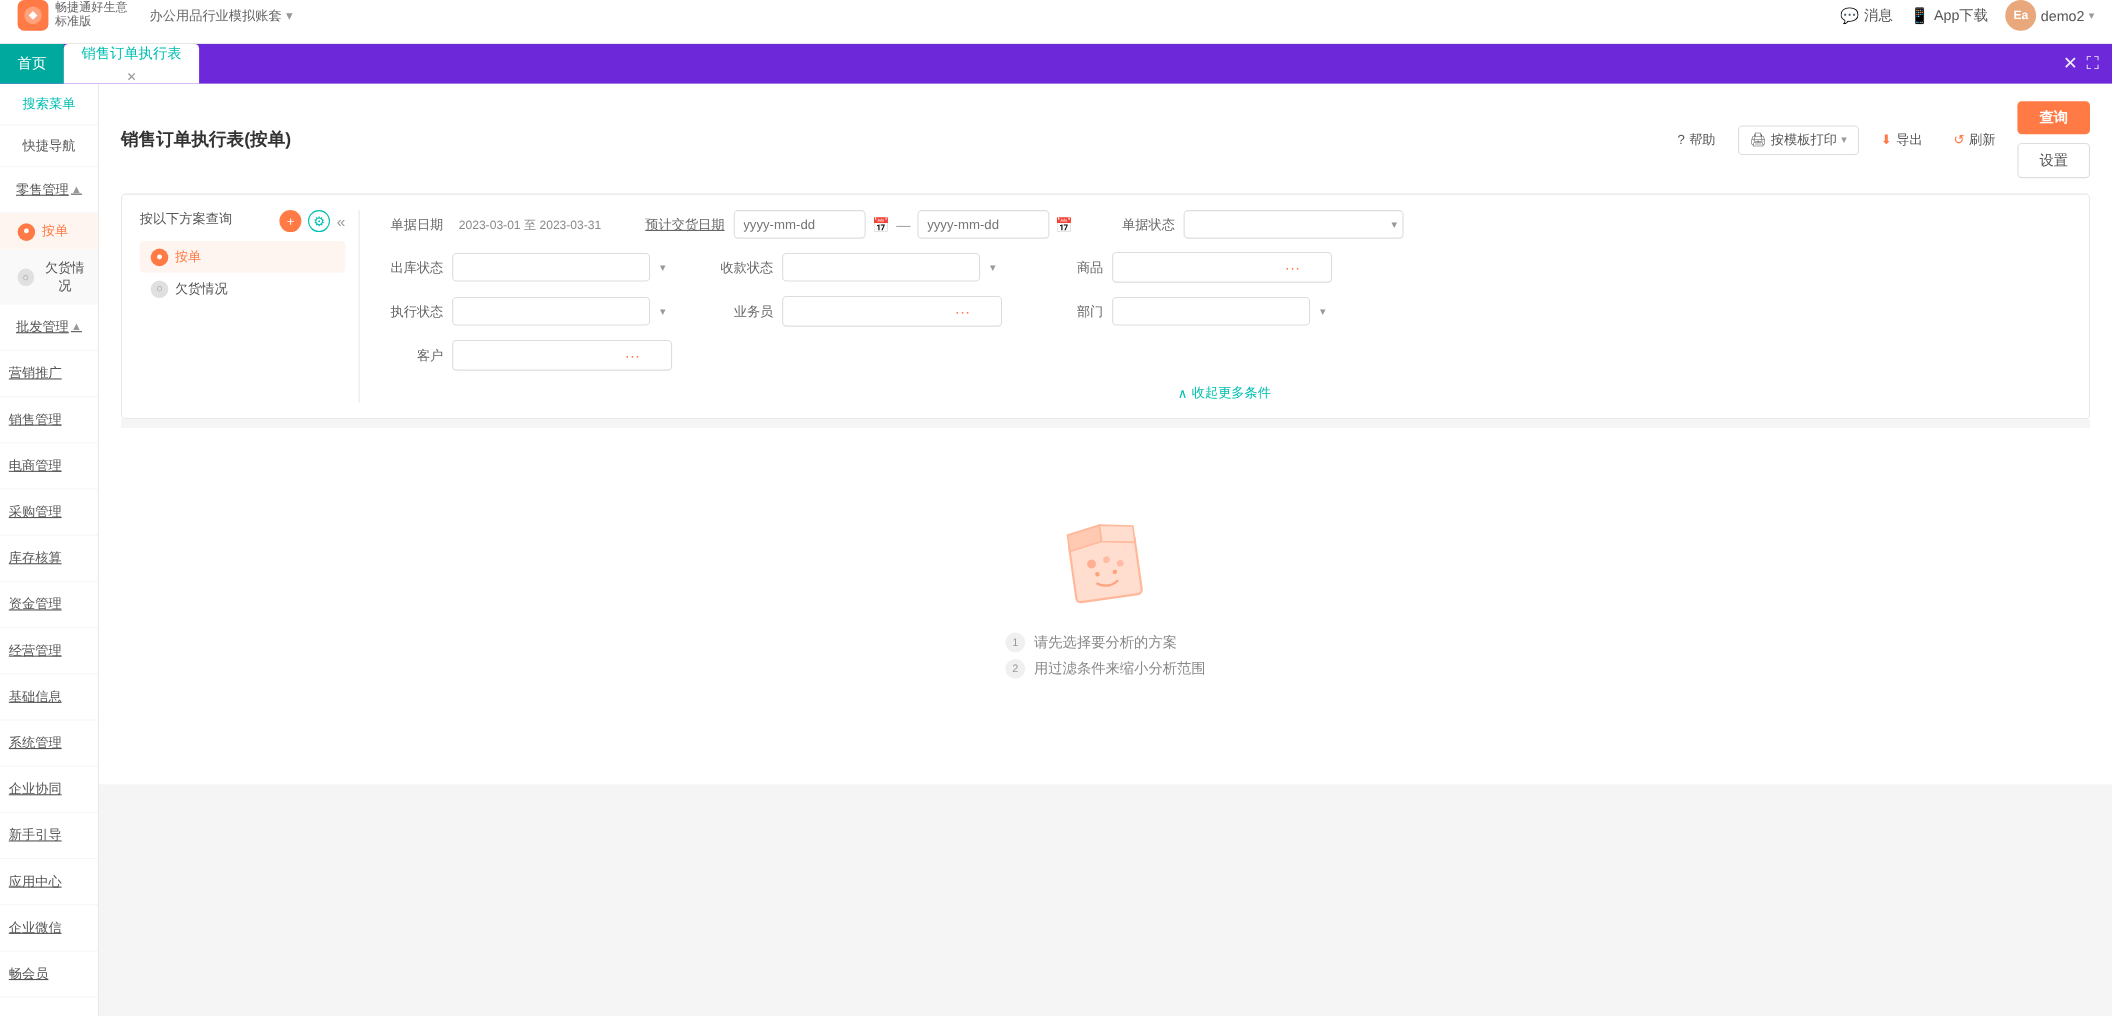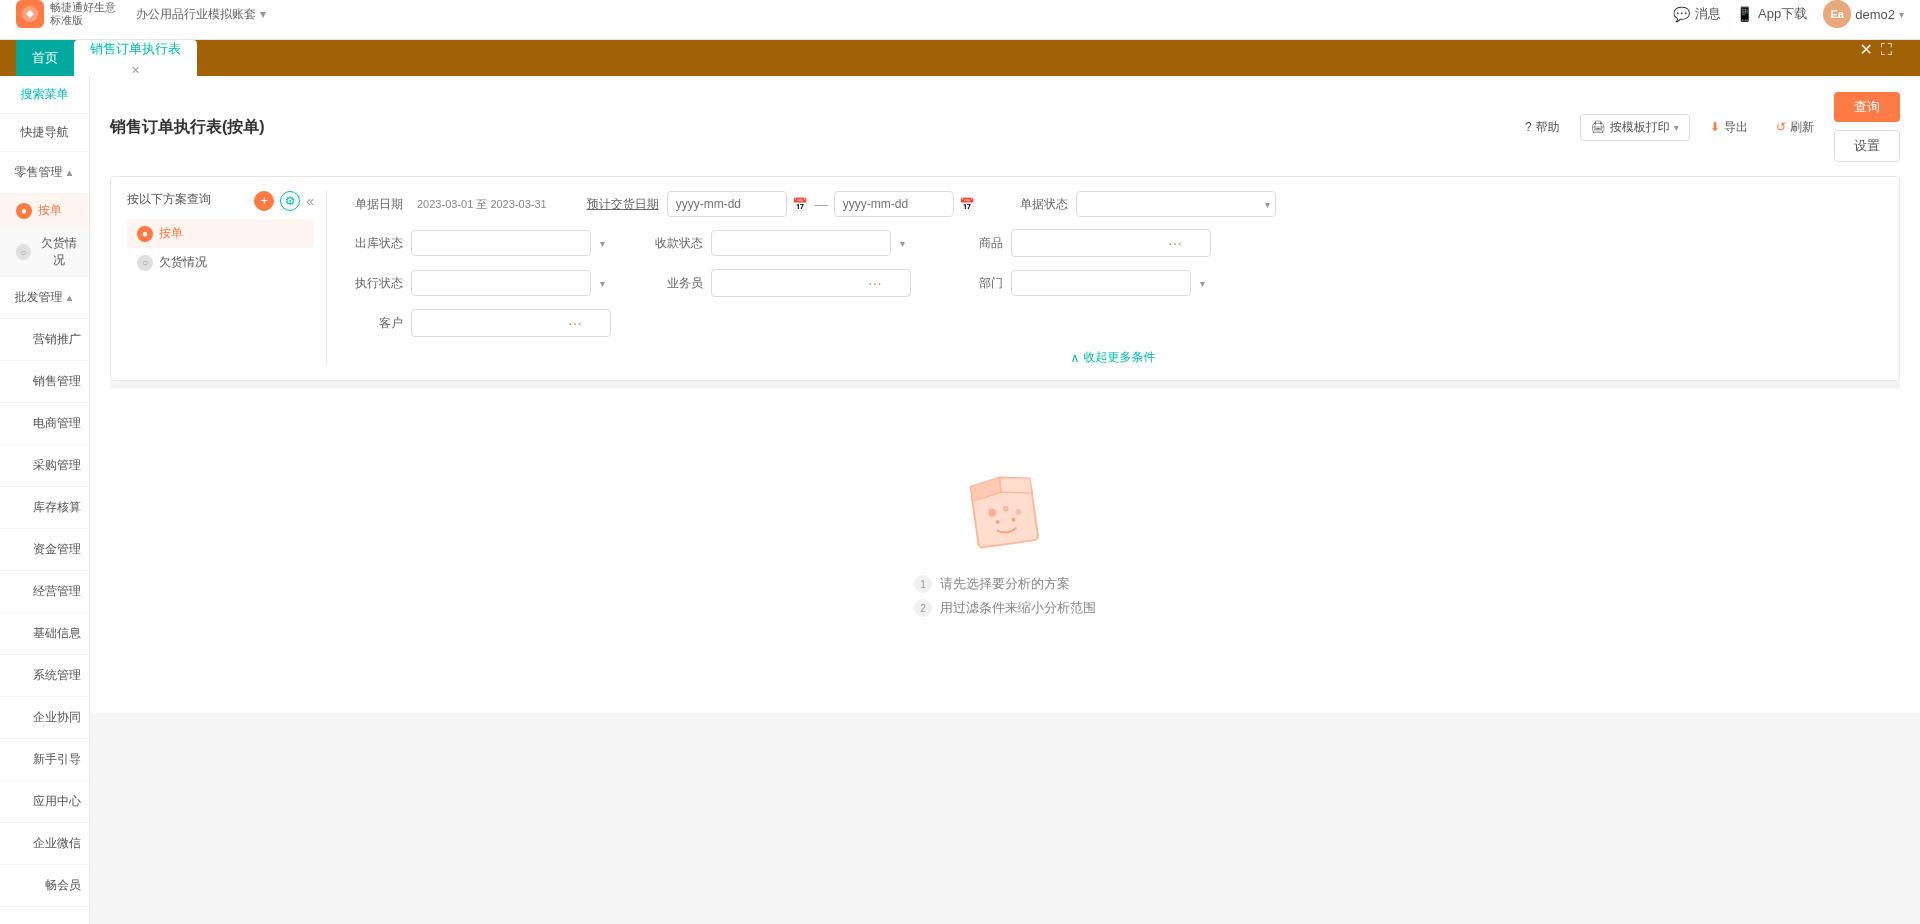--- a/index.html
+++ b/index.html
@@ -23,24 +23,24 @@
     .logo-icon { width: 28px; height: 28px; background: #ff7a45; border-radius: 6px; display: flex; align-items: center; justify-content: center; color: #fff; font-size: 12px; font-weight: bold; }
     .logo-text { font-size: 11px; color: #666; line-height: 1.2; }
     .breadcrumb-area { display: flex; align-items: center; gap: 4px; font-size: 12px; color: #666; margin-left: 12px; }
     .top-header-right { display: flex; align-items: center; gap: 16px; font-size: 13px; color: #555; }
     .top-right-item { display: flex; align-items: center; gap: 4px; cursor: pointer; }
     .avatar { width: 28px; height: 28px; border-radius: 50%; background: #ff7a45; display: flex; align-items: center; justify-content: center; color: #fff; font-size: 11px; overflow: hidden; }
 
     
     .tab-bar {
       height: 36px;
-      background: #a16207;
+      background: #6d28d9;
       display: flex;
-      align-items: flex-start;
-      padding: 0 16px;
+      align-items: center;
+      padding: 0 0;
       position: fixed;
       top: 40px; left: 0; right: 0;
       z-index: 99;
     }
     .tab-item {
       height: 36px;
       padding: 0 16px;
       display: flex;
       align-items: center;
       gap: 6px;
@@ -73,25 +73,26 @@
     
     .sidebar {
       width: 90px;
       background: #fff;
       border-right: 1px solid #e8e8e8;
       overflow-y: auto;
       flex-shrink: 0;
     }
     .sidebar-item {
       padding: 12px 8px;
-      text-align: right;
+      text-align: left;
       cursor: pointer;
       font-size: 12px;
       color: #555;
       border-bottom: 1px solid #f5f5f5;
+      text-decoration: underline;
     }
     .sidebar-item.has-arrow { display: flex; align-items: center; justify-content: center; gap: 2px; }
     .sidebar-item .arrow { font-size: 10px; color: #999; }
     .sidebar-search { padding: 10px 8px; text-align: center; font-size: 12px; color: #00bfb0; border-bottom: 1px solid #f5f5f5; cursor: pointer; }
     .sidebar-quicknav { padding: 10px 8px; text-align: center; font-size: 12px; color: #555; border-bottom: 1px solid #f5f5f5; cursor: pointer; }
 
     
     .content-area {
       flex: 1;
       overflow-y: auto;
@@ -117,21 +118,21 @@
       font-weight: bold;
       color: #333;
     }
     .page-actions { display: flex; align-items: center; gap: 12px; }
     .action-btn {
       display: flex; align-items: center; gap: 4px;
       font-size: 12px; color: #555; cursor: pointer;
       background: none; border: none; padding: 4px 8px;
     }
     .print-btn { display: flex; align-items: center; gap: 4px; font-size: 12px; color: #555; cursor: pointer; border: 1px solid #ddd; padding: 4px 10px; border-radius: 4px; background: #fff; }
-    .query-btn { background: #ff7a45; color: #fff; border: none; padding: 6px 20px; border-radius: 4px; cursor: pointer; font-size: 13px; }
+    .query-btn { background: #ff7a45; color: #fff; border: none; padding: 6px 20px; border-radius: 4px; cursor: pointer; font-size: 13px; font-weight: bold; }
     .setup-btn { background: #fff; color: #555; border: 1px solid #ddd; padding: 6px 16px; border-radius: 4px; cursor: pointer; font-size: 13px; margin-top: 4px; }
 
     
     .filter-panel {
       background: #fff;
       border: 1px solid #e8e8e8;
       border-radius: 4px;
       padding: 14px 16px;
       margin-bottom: 0;
     }

